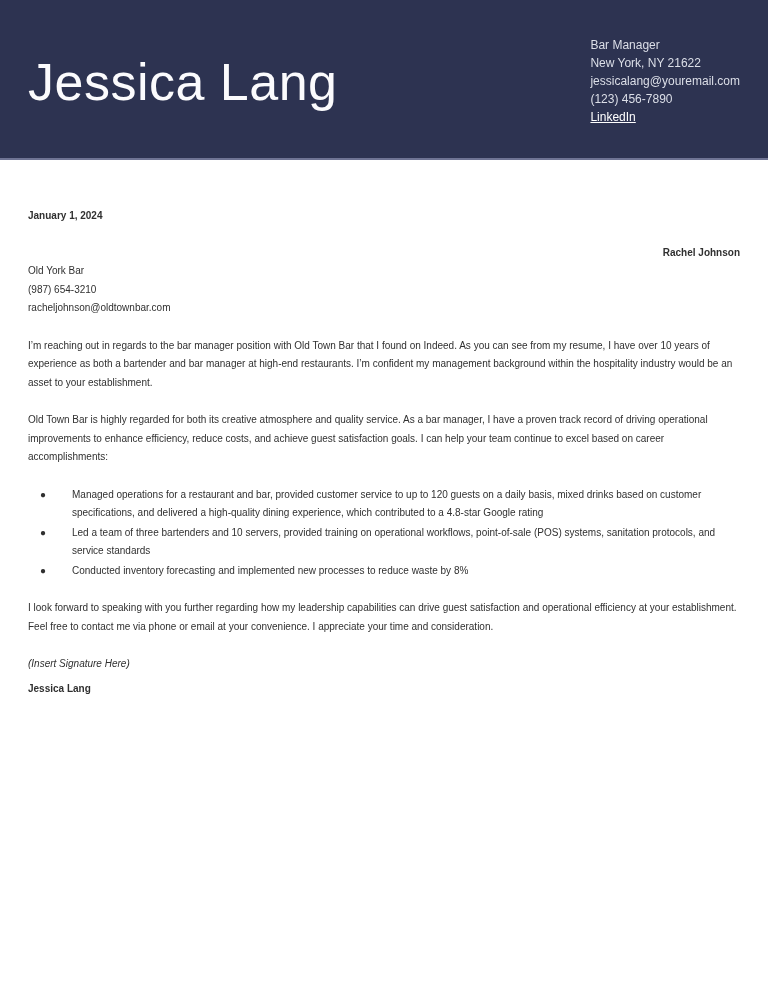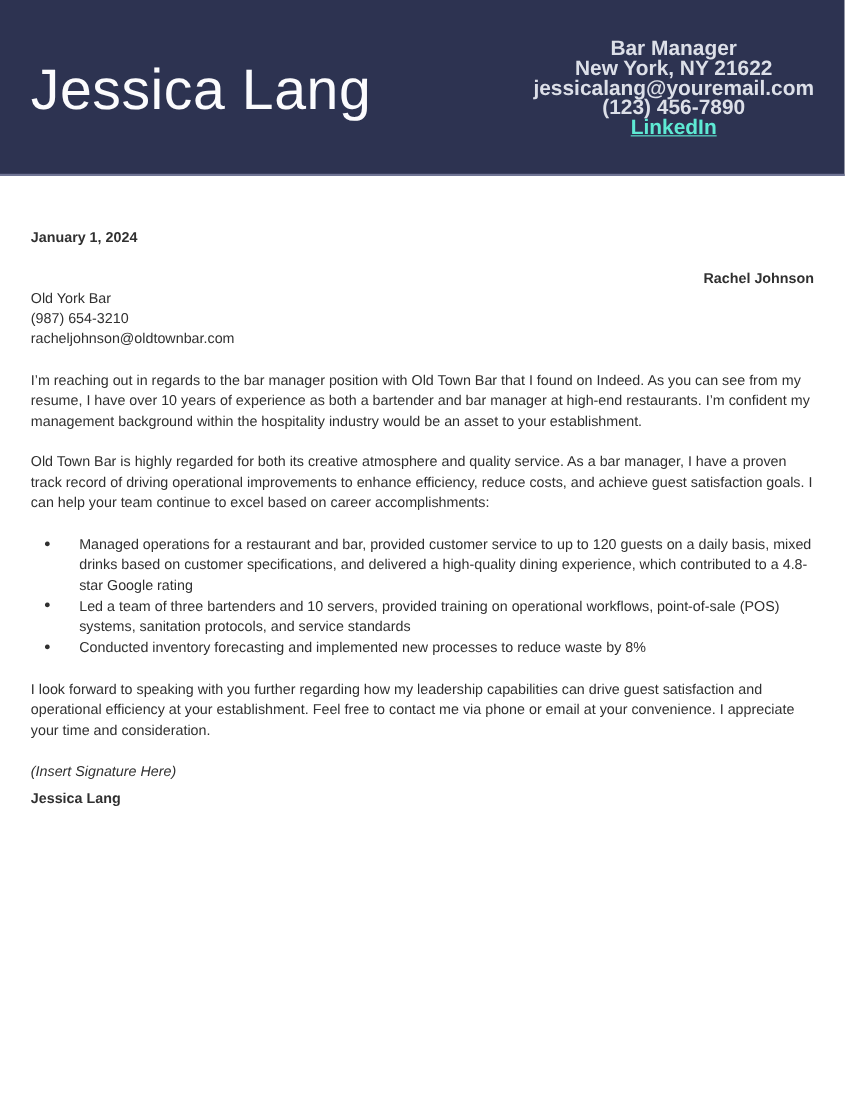--- a/index.html
+++ b/index.html
@@ -27,37 +27,36 @@
   }
   .header-name {
     font-size: 52px;
     font-weight: 300;
     letter-spacing: 0.5px;
     color: #fbfbfd;
     line-height: 1;
     padding-top: 6px;
   }
   .header-contact {
-    text-align: center;
-    font-size: 19px;
+    text-align: left;
+    font-size: 12px;
     line-height: 18px;
     color: #dcdfe8;
     padding-top: 4px;
-    font-weight: bold;
   }
   .header-contact .line { display: block; }
   .linkedin-link {
-    color: #5eead4;
+    color: #ffffff;
     text-decoration: underline;
     cursor: pointer;
   }
   
   .body {
     padding: 47px 28px 0 28px;
-    font-size: 13px;
+    font-size: 10px;
     line-height: 18.5px;
   }
   .date { font-weight: bold; margin-bottom: 18px; }
   .recipient { margin-bottom: 19px; }
   .recipient .name { font-weight: bold; text-align: right; }
   .greeting { margin-bottom: 21px; }
   .para { margin-bottom: 19px; max-width: 714px; }
   ul.bullets {
     list-style: none;
     margin-bottom: 19px;

